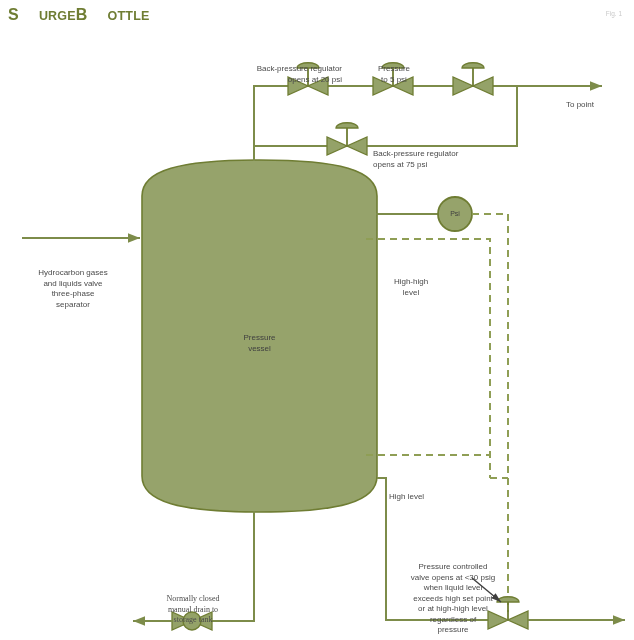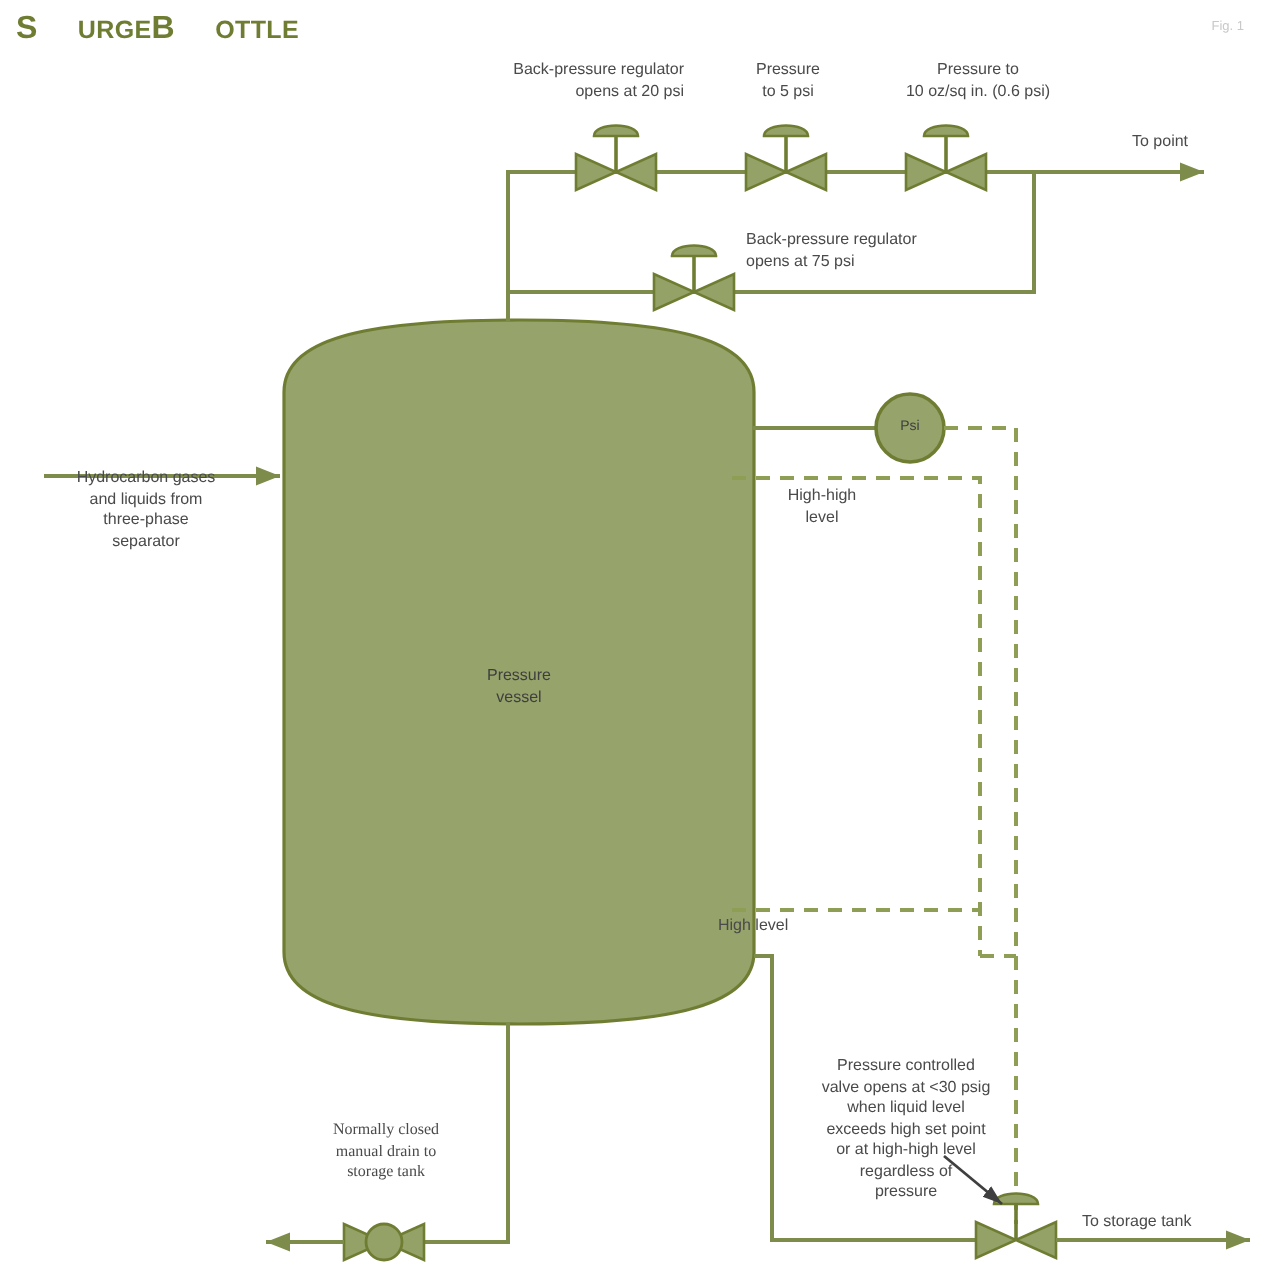--- a/index.html
+++ b/index.html
@@ -52,20 +52,21 @@
     font-family: "Liberation Sans", sans-serif;
     white-space: nowrap;
   }
   .lbl {
     position: absolute;
     font-family: "Liberation Sans", sans-serif;
     font-size: 8px;
     line-height: 10.5px;
     color: #4a4a4a;
     white-space: pre-line;
+    margin-top: 34px;
   }
   .lbl.r { text-align: right; }
   .lbl.c { text-align: center; }
   .lbl.l { text-align: left; }
   .vessel-label {
     position: absolute;
     font-family: "Liberation Sans", sans-serif;
     font-size: 8px;
     line-height: 10.5px;
     color: #3f3f3f;
@@ -185,42 +186,40 @@
 
     <line x1="472" y1="578" x2="501" y2="602" stroke="#3f3f3f" stroke-width="1.4" marker-end="url(#arrowDark)"></line>
   </svg>
 
   <div class="lbl r" style="left:176px; top:30px; width:166px;">Back-pressure regulator
 opens at 20 psi</div>
 
   <div class="lbl c" style="left:358px; top:30px; width:72px;">Pressure
 to 5 psi</div>
 
-  <div class="lbl c" style="left:424px; top:30px; width:130px;">Pressure to
-10 oz/sq in. (0.6 psi)</div>
 
   <div class="lbl l" style="left:566px; top:66px; width:64px;">To point</div>
 
   <div class="lbl l" style="left:373px; top:115px; width:160px;">Back-pressure regulator
 opens at 75 psi</div>
 
   <div class="lbl c" style="left:13px; top:234px; width:120px;">Hydrocarbon gases
-and liquids from
+and liquids valve
 three-phase
 separator</div>
 
   <div class="vessel-label" style="left:223px; top:333px; width:73px;">Pressure
 vessel</div>
 
   <div class="gauge-label" style="left:437px; top:210px; width:36px;">Psi</div>
 
   <div class="lbl l" style="left:371px; top:243px; width:80px;text-align:center;">High-high
 level</div>
 
-  <div class="lbl l" style="left:359px; top:458px; width:80px;">High level</div>
+  <div class="lbl l" style="left:389px; top:458px; width:80px;">High level</div>
 
   <div class="lbl c" style="left:383px; top:528px; width:140px;">Pressure controlled
 valve opens at &lt;30 psig
 when liquid level
 exceeds high set point
 or at high-high level
 regardless of
 pressure</div>
 
   <div class="lbl c" style="left:141px; top:560px; width:104px;font-family:Liberation Serif, serif;">Normally closed

